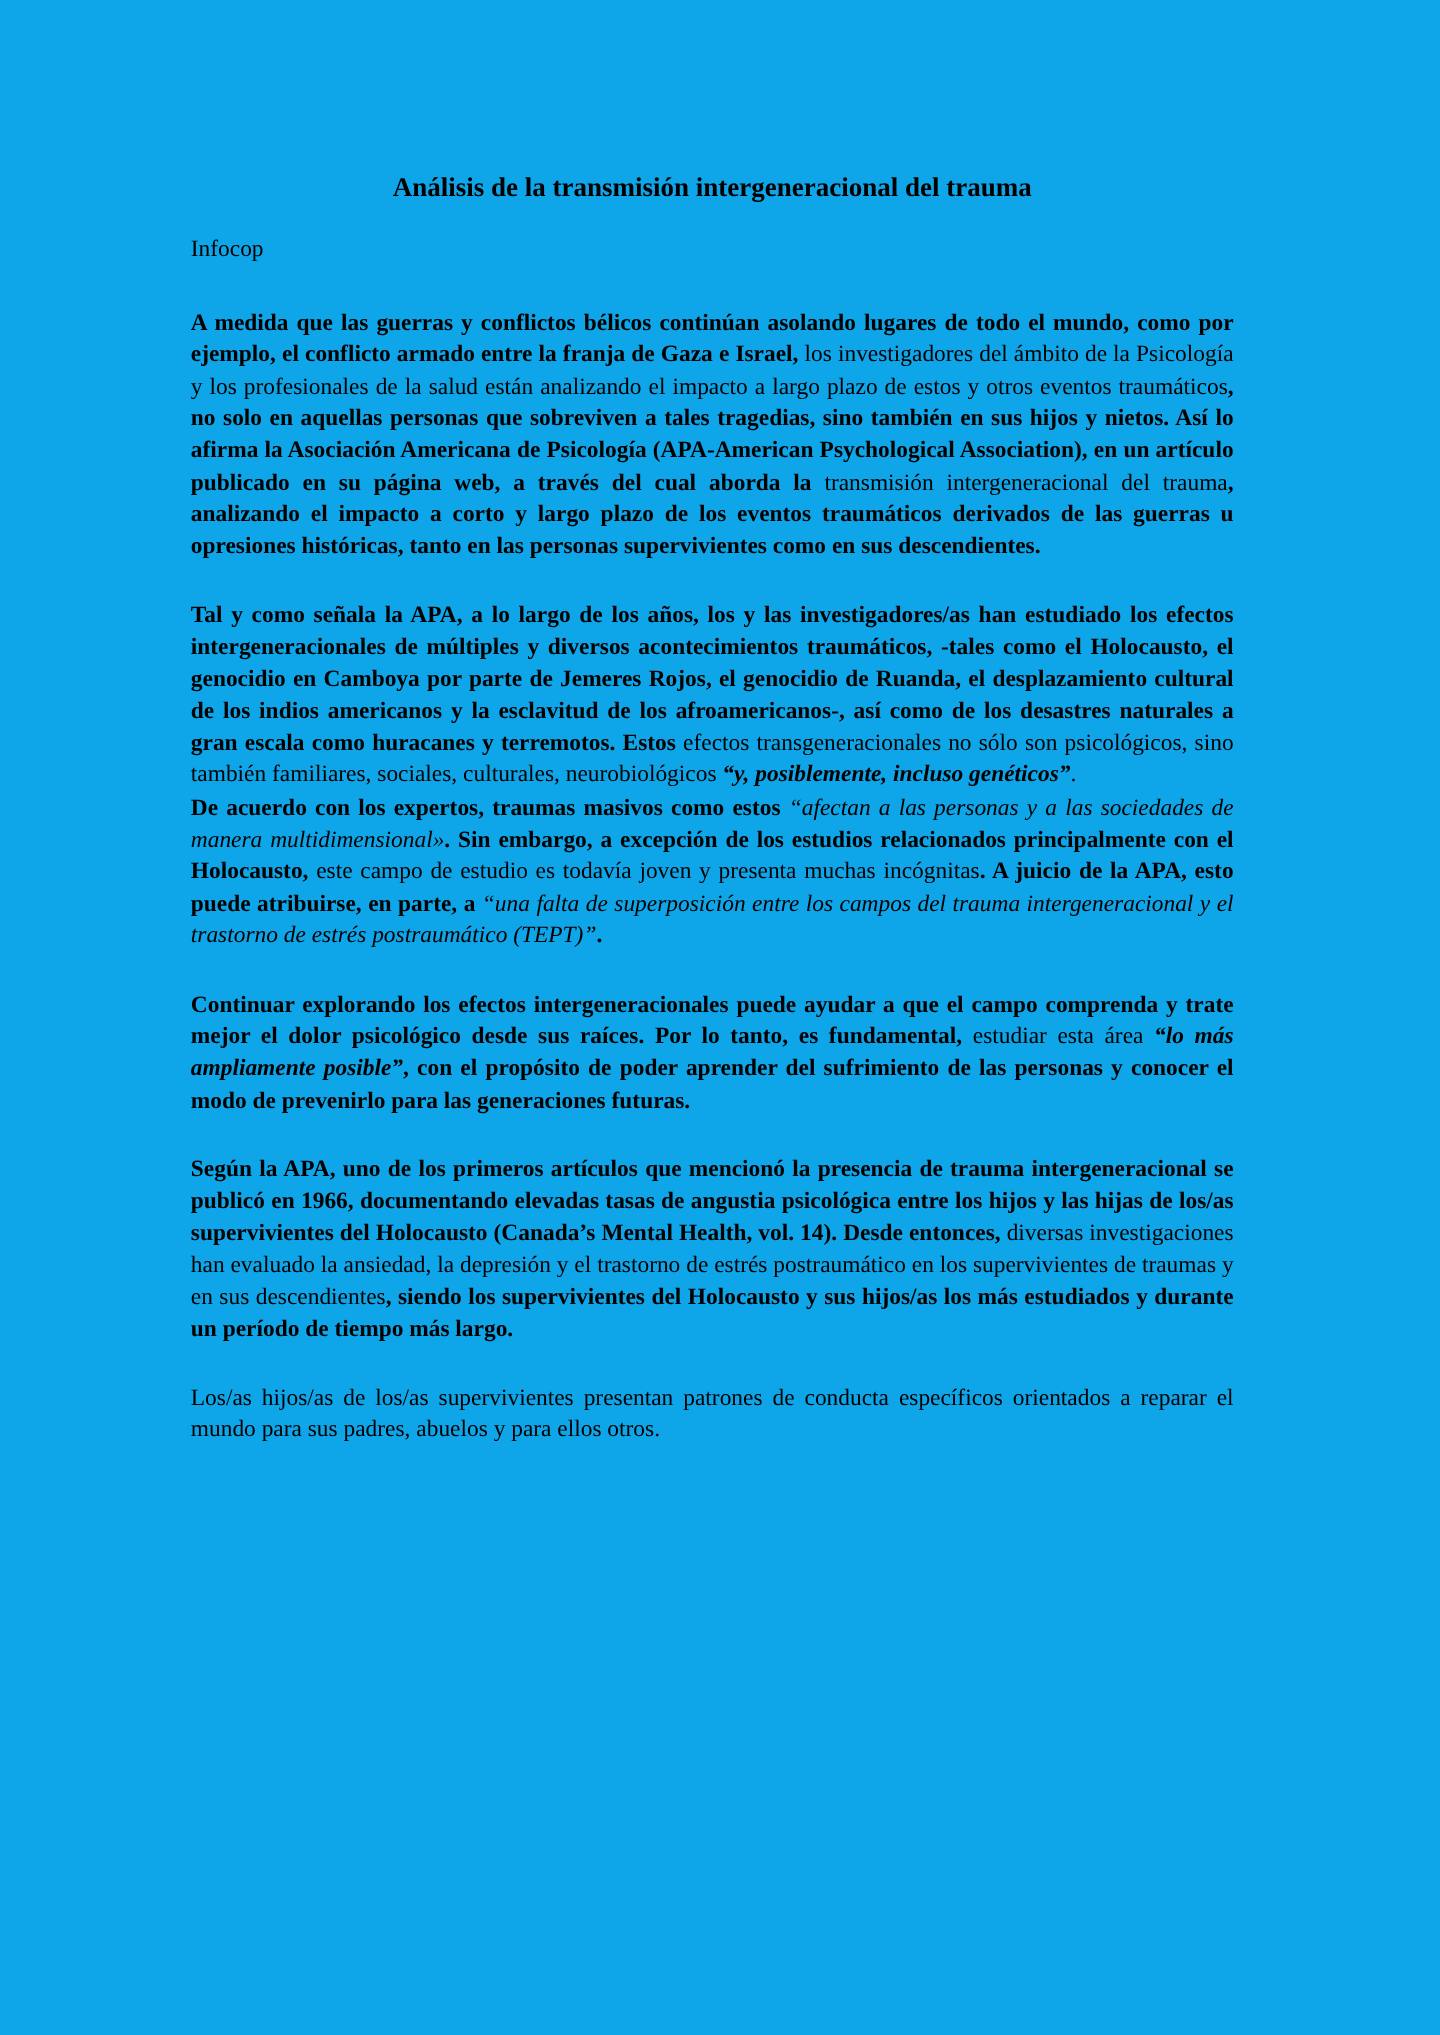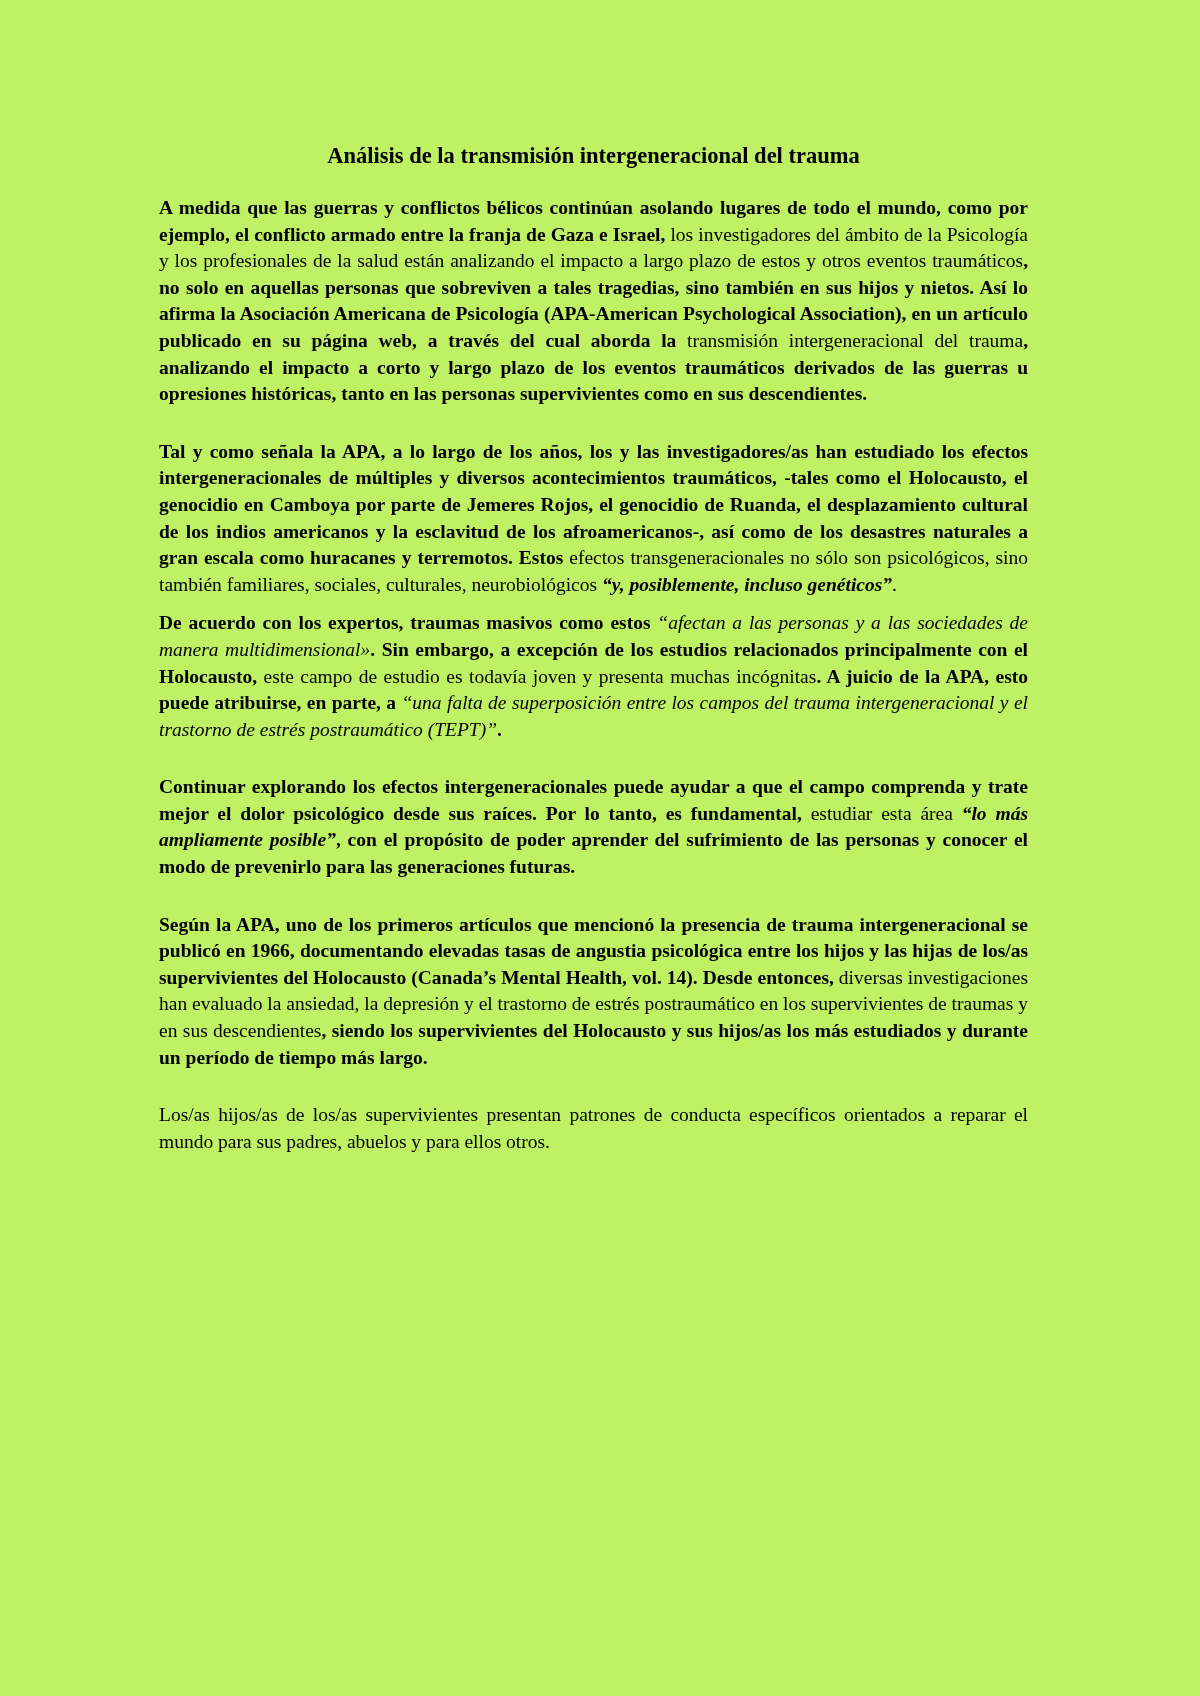--- a/index.html
+++ b/index.html
@@ -5,21 +5,21 @@
   html, body {
     margin: 0;
     padding: 0;
     background: #ffffff;
   }
   .page {
     position: relative;
     width: 1200px;
     height: 1696px;
     box-sizing: border-box;
-    background: #bef264;
+    background: #0ea5e9;
     color: #000000;
     font-family: "Liberation Serif", "DejaVu Serif", serif;
     font-size: 19.5px;
     line-height: 26.6px;
     padding: 142px 172px 0 159px;
     overflow: hidden;
   }
   .doc-title {
     font-size: 22.5px;
     line-height: 27px;
@@ -29,32 +29,33 @@
   }
   .byline {
     margin: 0 0 35px 0;
     text-align: left;
   }
   .para {
     margin: 0 0 31px 0;
     text-align: justify;
   }
   .para.no-gap {
-    margin-bottom: 12px;
+    margin-bottom: 1px;
   }
   .regular { font-weight: bold; font-style: normal; }
   .bold { font-weight: normal; font-style: normal; }
   .italic { font-weight: normal; font-style: italic; }
   .bold-italic { font-weight: bold; font-style: italic; }
 </style>
 </head>
 <body>
 
 <div class="page">
   <h1 class="doc-title">Análisis de la transmisión intergeneracional del trauma</h1>
+  <p class="byline">Infocop</p>
   <div>
       <p class="para"><span class="regular">A medida que las guerras y conflictos bélicos continúan asolando lugares de todo el mundo, como por ejemplo, el conflicto armado entre la franja de Gaza e Israel, </span><span class="bold">los investigadores del ámbito de la Psicología y los profesionales de la salud están analizando el impacto a largo plazo de estos y otros eventos traumáticos</span><span class="regular">, no solo en aquellas personas que sobreviven a tales tragedias, sino también en sus hijos y nietos. Así lo afirma la Asociación Americana de Psicología (APA-American Psychological Association), en un artículo publicado en su página web, a través del cual aborda la </span><span class="bold">transmisión intergeneracional del trauma</span><span class="regular">, analizando el impacto a corto y largo plazo de los eventos traumáticos derivados de las guerras u opresiones históricas, tanto en las personas supervivientes como en sus descendientes.</span></p>
       <p class="para no-gap"><span class="regular">Tal y como señala la APA, a lo largo de los años, los y las investigadores/as han estudiado los efectos intergeneracionales de múltiples y diversos acontecimientos traumáticos, -tales como el Holocausto, el genocidio en Camboya por parte de Jemeres Rojos, el genocidio de Ruanda, el desplazamiento cultural de los indios americanos y la esclavitud de los afroamericanos-, así como de los desastres naturales a gran escala como huracanes y terremotos. Estos </span><span class="bold">efectos transgeneracionales no sólo son psicológicos, sino también familiares, sociales, culturales, neurobiológicos </span><span class="bold-italic">“y, posiblemente, incluso genéticos”</span><span class="bold">.</span></p>
       <p class="para"><span class="regular">De acuerdo con los expertos, traumas masivos como estos </span><span class="italic">“afectan a las personas y a las sociedades de manera multidimensional»</span><span class="regular">. Sin embargo, a excepción de los estudios relacionados principalmente con el Holocausto, </span><span class="bold">este campo de estudio es todavía joven y presenta muchas incógnitas</span><span class="regular">. A juicio de la APA, esto puede atribuirse, en parte, a </span><span class="italic">“una falta de superposición entre los campos del trauma intergeneracional y el trastorno de estrés postraumático (TEPT)”</span><span class="regular">.</span></p>
       <p class="para"><span class="regular">Continuar explorando los efectos intergeneracionales puede ayudar a que el campo comprenda y trate mejor el dolor psicológico desde sus raíces. Por lo tanto, es fundamental, </span><span class="bold">estudiar esta área </span><span class="bold-italic">“lo más ampliamente posible”</span><span class="regular">, con el propósito de poder aprender del sufrimiento de las personas y conocer el modo de prevenirlo para las generaciones futuras.</span></p>
       <p class="para"><span class="regular">Según la APA, uno de los primeros artículos que mencionó la presencia de trauma intergeneracional se publicó en 1966, documentando elevadas tasas de angustia psicológica entre los hijos y las hijas de los/as supervivientes del Holocausto (Canada’s Mental Health, vol. 14). Desde entonces, </span><span class="bold">diversas investigaciones han evaluado la ansiedad, la depresión y el trastorno de estrés postraumático en los supervivientes de traumas y en sus descendientes</span><span class="regular">, siendo los supervivientes del Holocausto y sus hijos/as los más estudiados y durante un período de tiempo más largo.</span></p>
       <p class="para"><span class="bold">Los/as hijos/as de los/as supervivientes presentan patrones de conducta específicos orientados a reparar el mundo para sus padres, abuelos y para ellos otros.</span></p>
     </div>
 </div>
 

